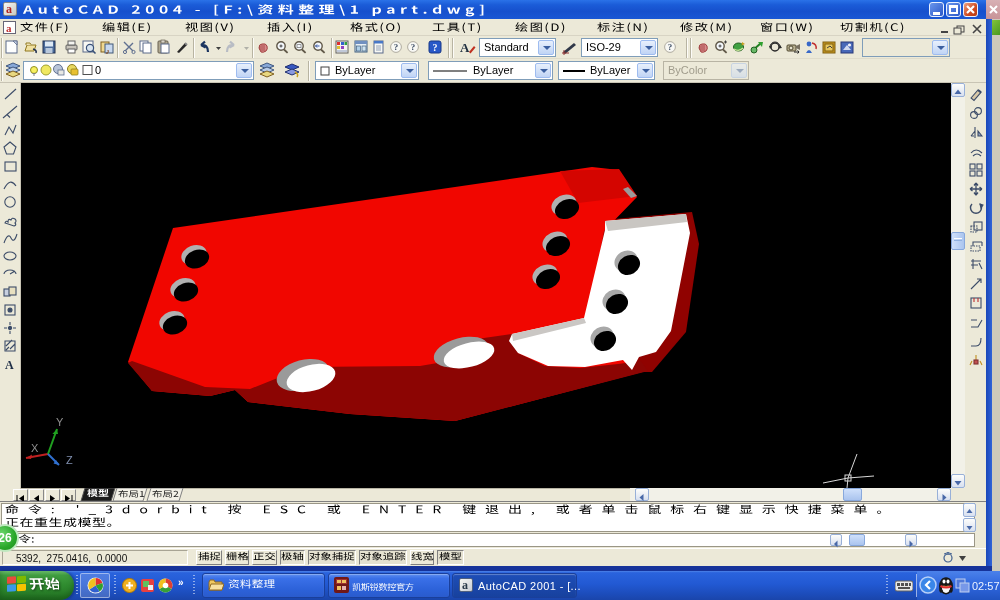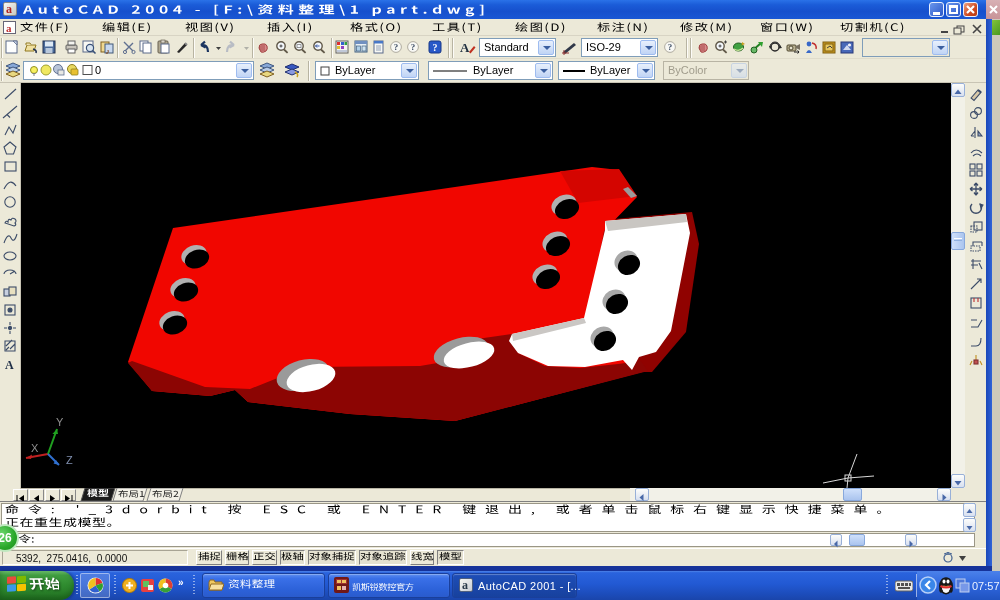--- a/index.html
+++ b/index.html
@@ -691,13 +691,13 @@
     <ellipse cx="10" cy="6.5" rx="1.5" ry="2" fill="#fff"></ellipse>
     <path d="M5 10 q3 2 6 0 q-1 2 -3 2 t-3 -2" fill="#e8a020"></path>
     <path d="M3 10 q5 3 10 0 l1 2 q-6 3 -12 0 z" fill="#e03030"></path>
     <path d="M2 12 q-2 4 1 6 l2 -2" fill="#181818"></path>
     <path d="M14 12 q2 4 -1 6 l-2 -2" fill="#181818"></path>
   </svg>
 <svg class="abs" style="left:955px;top:578px" width="15" height="15">
     <rect x="1" y="1" width="9" height="9" fill="#5078d8" stroke="#c0d0f0"></rect>
     <rect x="5" y="5" width="9" height="9" fill="#7898e8" stroke="#c0d0f0"></rect>
   </svg>
-<div class="abs" style="left:972px;top:580px;font-size:11px;color:#eaf2ff">07:57</div>
+<div class="abs" style="left:972px;top:580px;font-size:11px;color:#eaf2ff">02:57</div>
 <div class="abs" style="left:-9px;top:524px;width:28px;height:28px;border-radius:50%;background:radial-gradient(circle at 35% 35%,#6fd86f,#2aa82a 60%,#1e8a1e);border:2px solid #bfe8bf;color:#fff;font-size:12px;font-weight:bold;text-align:center;line-height:25px">26</div>
 </body></html>

